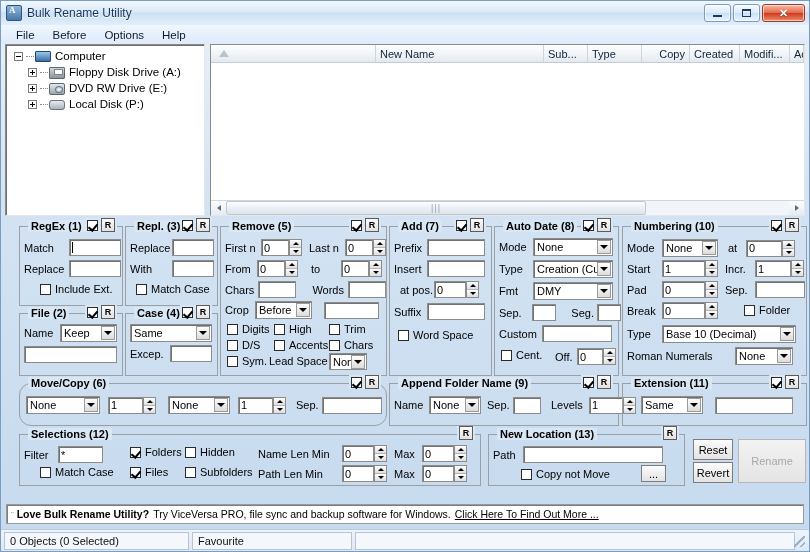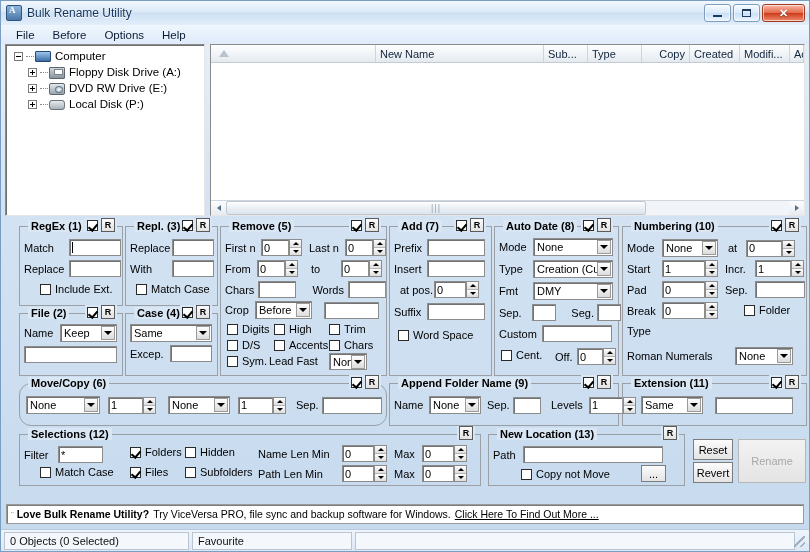--- a/index.html
+++ b/index.html
@@ -507,21 +507,21 @@
         <div class="row cbx" style="left:108px;top:112px;">
           <span class="chk"></span>
           <span class="lbl">Chars</span>
         </div>
 
         <div class="row cbx" style="left:6px;top:128px;">
           <span class="chk"></span>
           <span class="lbl">Sym.</span>
         </div>
         <div class="row" style="left:48px;top:128px;">
-          <span class="lbl">Lead Fast</span>
+          <span class="lbl">Lead Space</span>
         </div>
         <div class="row" style="left:108px;top:126px;">
           <span class="sel" style="width:38px;height:17px">
             <span>Non</span>
             <span class="arw"></span>
           </span>
         </div>
       </div>
 
       <div class="gb" style="left:384px;top:10px;width:103px;height:150px;">
@@ -685,20 +685,24 @@
                 <i></i>
               </div>
             </span>
         </div>
         <div class="row cbx" style="left:121px;top:77px;">
           <span class="chk"></span>
           <span class="lbl">Folder</span>
         </div>
         <div class="row" style="left:4px;top:98px;">
           <span class="lbl" style="width:35px">Type</span>
+          <span class="sel" style="width:134px">
+            <span>Base 10 (Decimal)</span>
+            <span class="arw"></span>
+          </span>
         </div>
         <div class="row" style="left:4px;top:120px;">
           <span class="lbl" style="width:108px">Roman Numerals</span>
           <span class="sel" style="width:58px">
             <span>None</span>
             <span class="arw"></span>
           </span>
         </div>
       </div>
 

